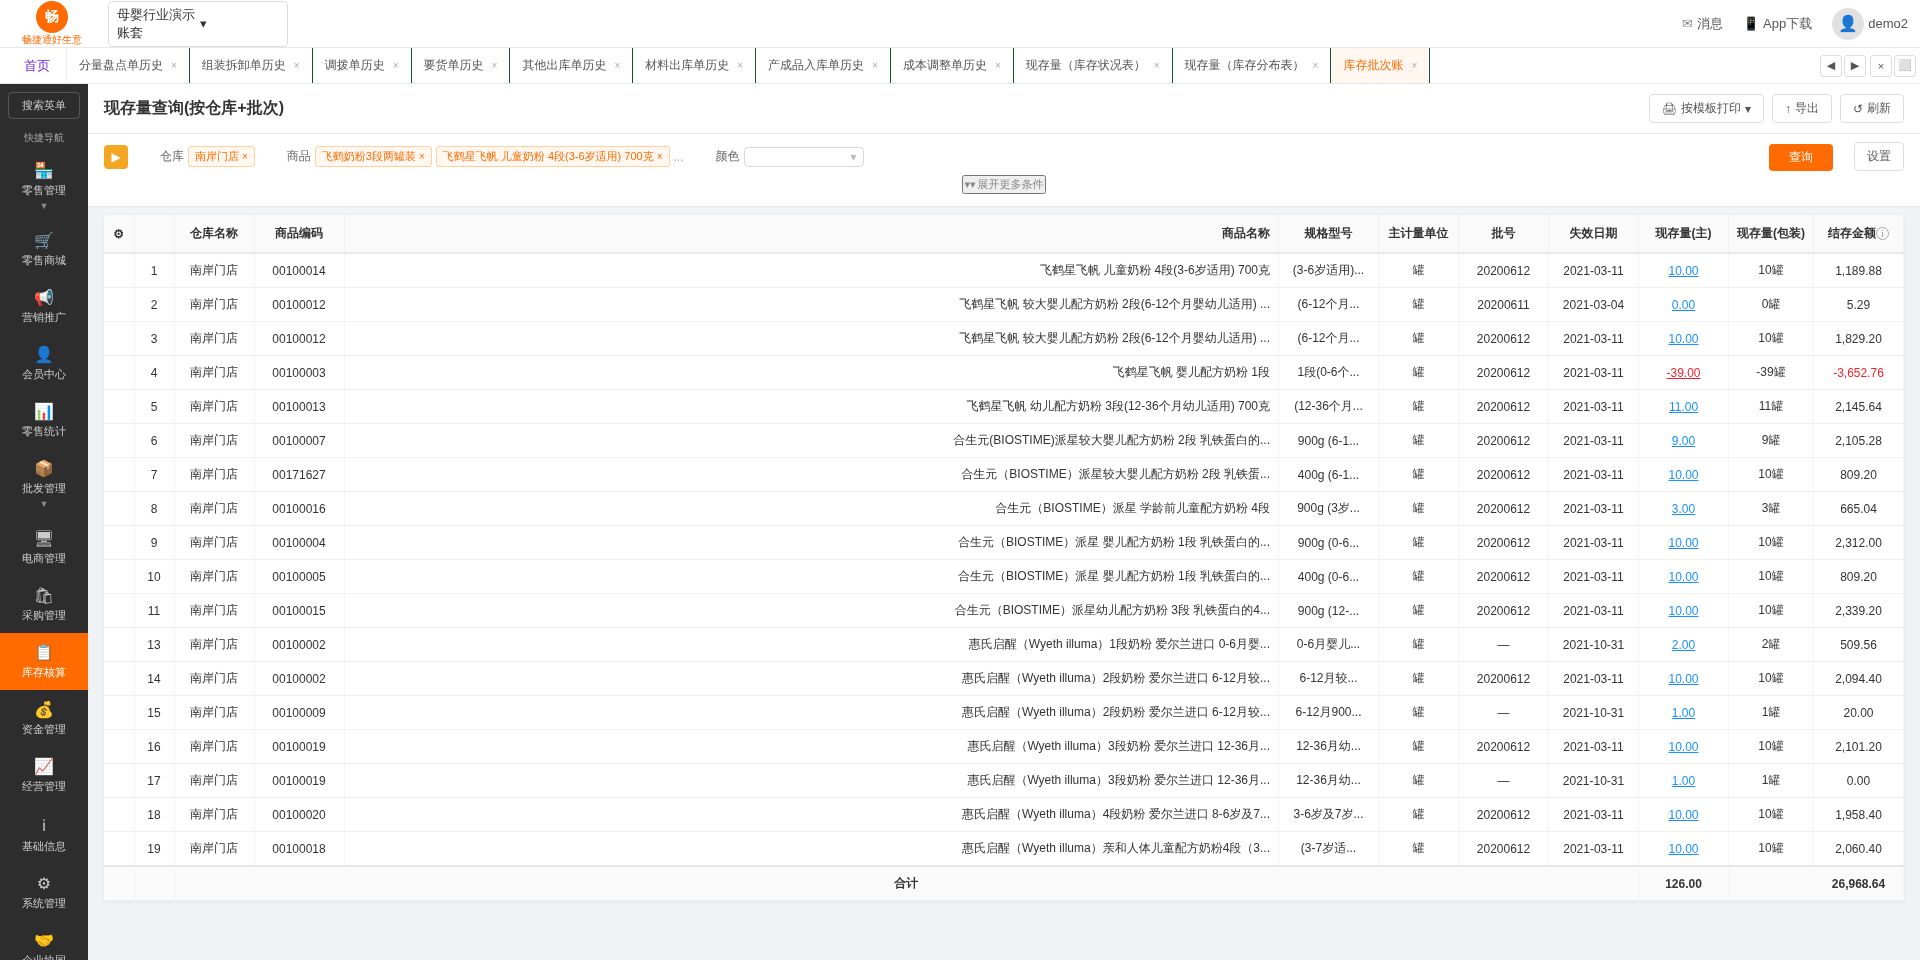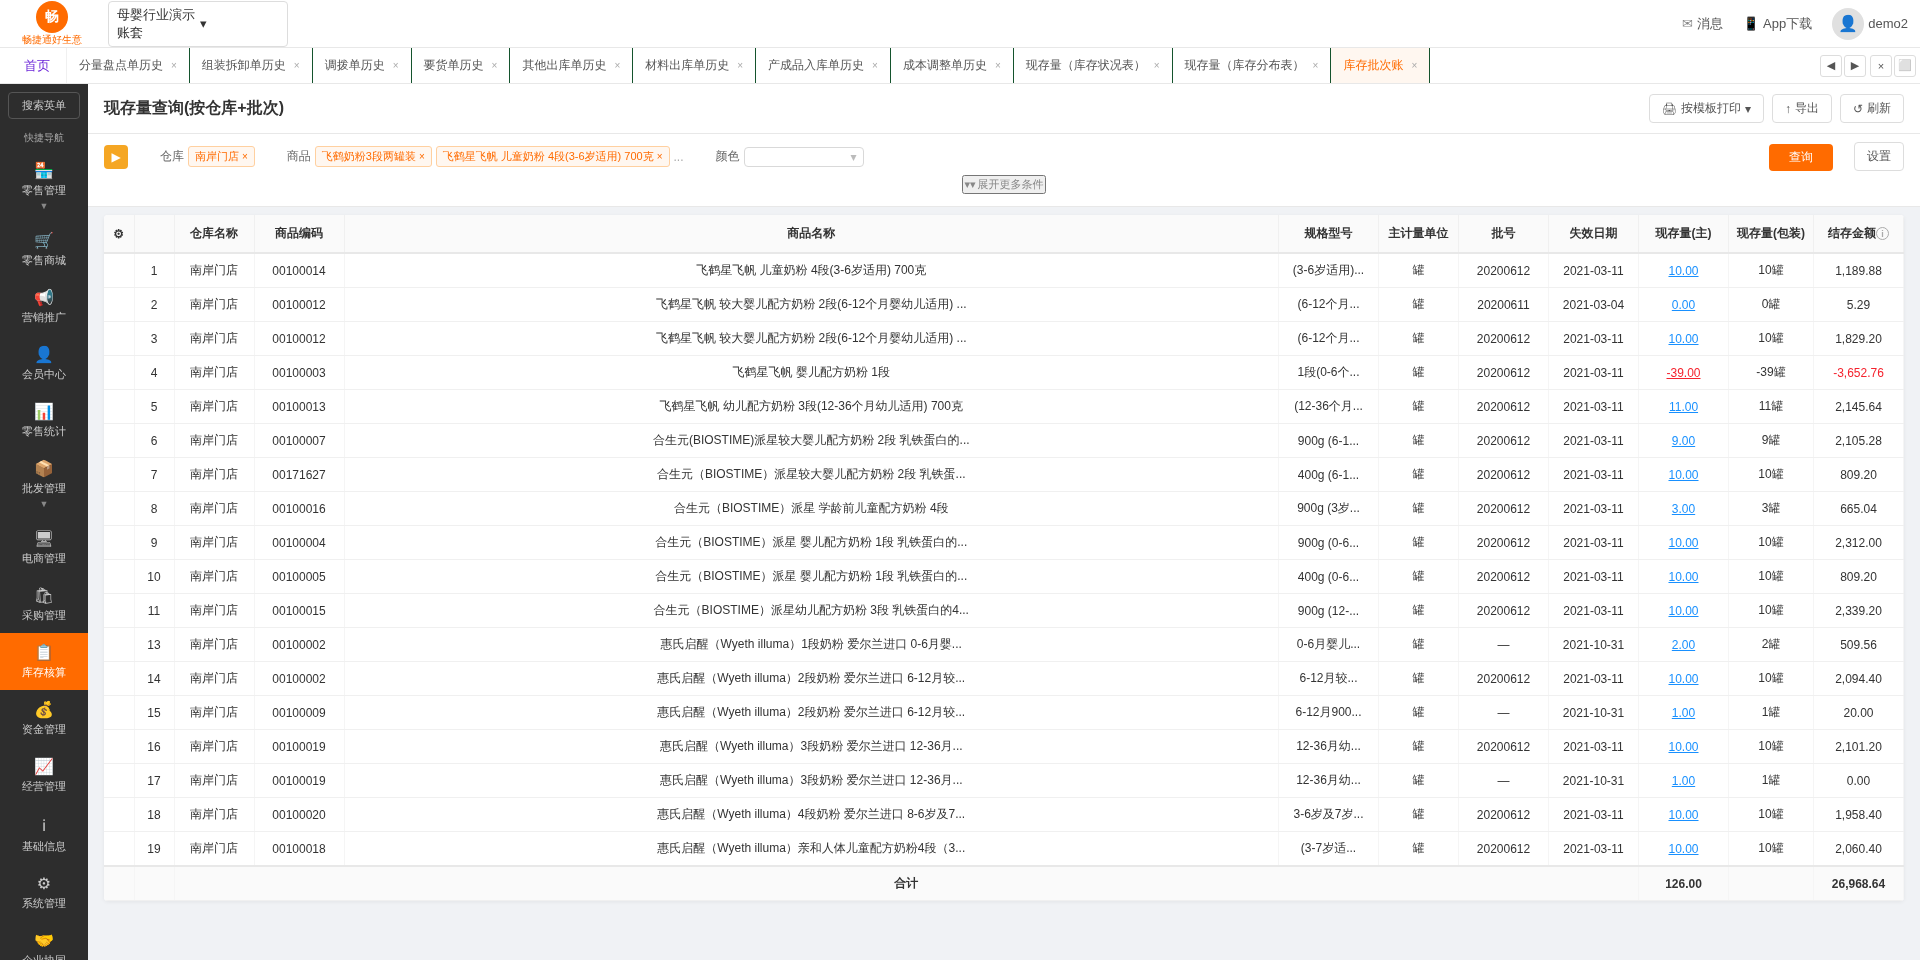--- a/index.html
+++ b/index.html
@@ -66,21 +66,21 @@
 
     
     .table-container { flex: 1; overflow: auto; padding: 8px 16px; }
     .data-table { width: 100%; border-collapse: collapse; background: #fff; border-radius: 4px; overflow: hidden; box-shadow: 0 1px 4px rgba(0,0,0,0.06); }
     .data-table thead tr { background: #fafafa; }
     .data-table th { padding: 10px 8px; text-align: center; border-bottom: 2px solid #e8e8e8; border-right: 1px solid #f0f0f0; font-size: 12px; font-weight: 600; color: #333; white-space: nowrap; }
     .data-table td { padding: 8px 8px; text-align: center; border-bottom: 1px solid #f0f0f0; border-right: 1px solid #f5f5f5; font-size: 12px; color: #333; white-space: nowrap; }
     .data-table .col-index { width: 40px; }
     .data-table .col-warehouse { width: 80px; }
     .data-table .col-code { width: 90px; }
-    .data-table .col-name { min-width: 220px; text-align: center; max-width: 280px; overflow: hidden; text-overflow: ellipsis; }
+    .data-table .col-name { min-width: 220px; text-align: right; max-width: 280px; overflow: hidden; text-overflow: ellipsis; }
     .data-table .col-spec { width: 100px; }
     .data-table .col-unit { width: 80px; }
     .data-table .col-batch { width: 90px; }
     .data-table .col-expire { width: 90px; }
     .data-table .col-qty { width: 90px; }
     .data-table .col-pkg { width: 80px; }
     .data-table .col-balance { width: 90px; }
     .data-table .qty-link { color: #1890ff; text-decoration: underline; cursor: pointer; }
     .data-table .qty-negative { color: #f5222d; text-decoration: underline; cursor: pointer; }
     .data-table .summary-row { background: #fafafa; font-weight: 600; }

